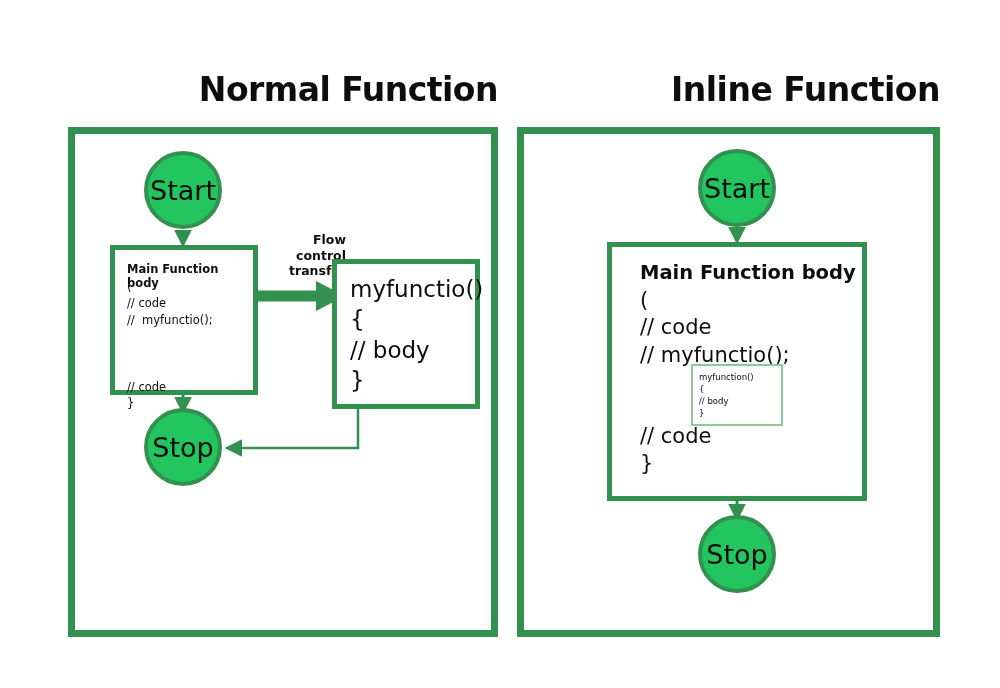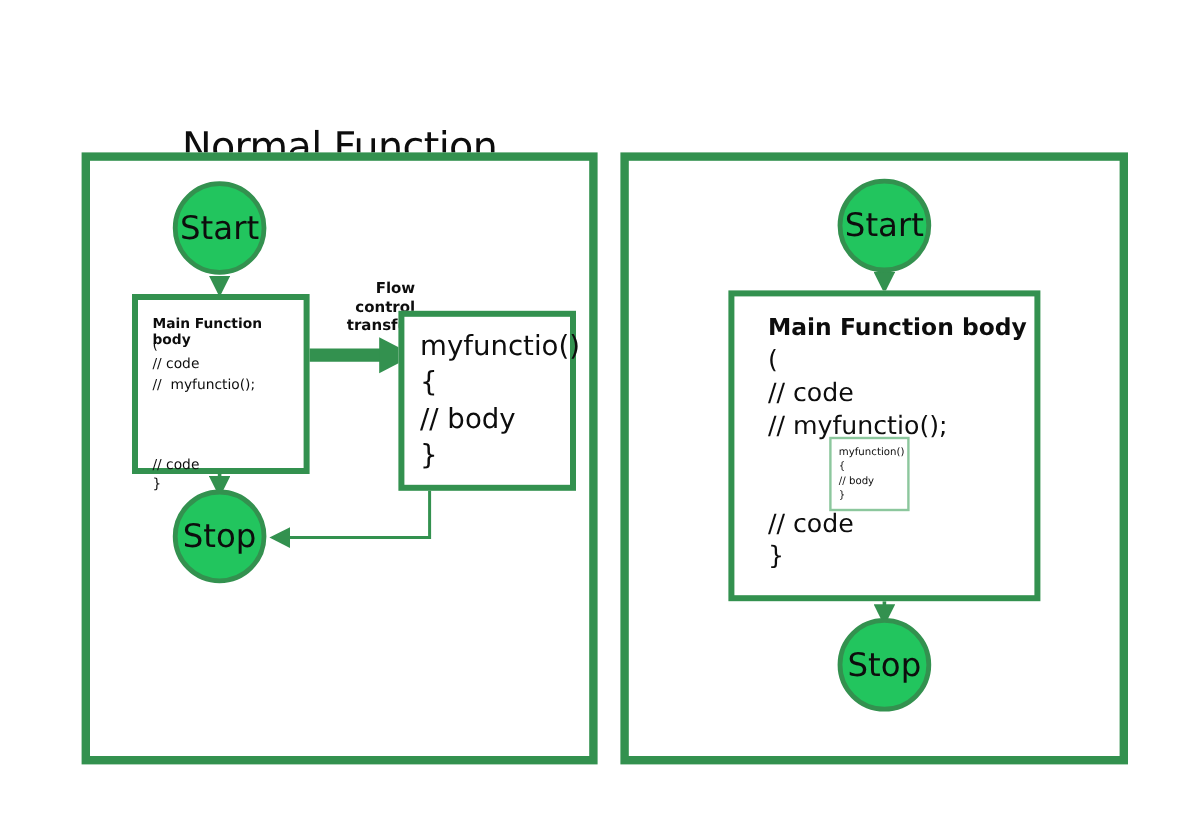--- a/index.html
+++ b/index.html
@@ -16,28 +16,27 @@
     color: #111111;
   }
   .stage {
     position: absolute;
     left: 0; top: 0;
     width: 1000px;
     height: 688px;
   }
   .panel-title {
     position: absolute;
-    font-weight: normal;
+    font-weight: bold;
     font-size: 33px;
     letter-spacing: -0.5px;
     color: #0d0d0d;
-    text-align: center;
+    text-align: right;
     white-space: nowrap;
     font-family: "DejaVu Sans", sans-serif;
-    margin-top: 32px;
   }
   #title-normal { left: 68px; top: 70px; width: 430px; }
   #title-inline { left: 517px; top: 70px; width: 423px; }
 
   .panel-frame {
     position: absolute;
     border: 7px solid #33914f;
     background: #ffffff;
     box-sizing: border-box;
   }
@@ -147,20 +146,21 @@
     overflow: visible;
     pointer-events: none;
   }
 </style>
 </head>
 <body>
 
 <div class="stage">
 
   <div class="panel-title" id="title-normal">Normal Function</div>
+  <div class="panel-title" id="title-inline">Inline Function</div>
 
   <div class="panel-frame" id="panel-normal"></div>
   <div class="panel-frame" id="panel-inline"></div>
 
   <svg class="connectors" viewBox="0 0 1000 688">
     <defs>
       <marker id="arrowSmall" viewBox="0 0 10 10" refX="8" refY="5" markerWidth="6" markerHeight="6" orient="auto-start-reverse">
         <path d="M 0 0 L 10 5 L 0 10 z" fill="#33914f"></path>
       </marker>
       <marker id="arrowThin" viewBox="0 0 10 10" refX="8" refY="5" markerWidth="7" markerHeight="7" orient="auto-start-reverse">
@@ -217,21 +217,21 @@
   <div class="node-circle" style="left:698px; top:149px; width:78px; height:78px;">
     <span>Start</span>
   </div>
 
   <div class="code-box" style="left:607px; top:242px; width:260px; height:259px;">
     <div class="code-lines" id="right-main-heading">Main Function body</div>
     <div class="code-lines" id="right-main-code-a">(
 // code
 // myfunctio();</div>
 
-    <div class="code-box inner-inline" style="left:79px; top:117px; width:67px; height:62px;">
+    <div class="code-box inner-inline" style="left:79px; top:117px; width:92px; height:62px;">
       <div class="code-lines" id="right-inner-code">myfunction()
 {
 // body
 }</div>
     </div>
 
     <div class="code-lines" id="right-main-code-b">// code
 }</div>
   </div>
 

